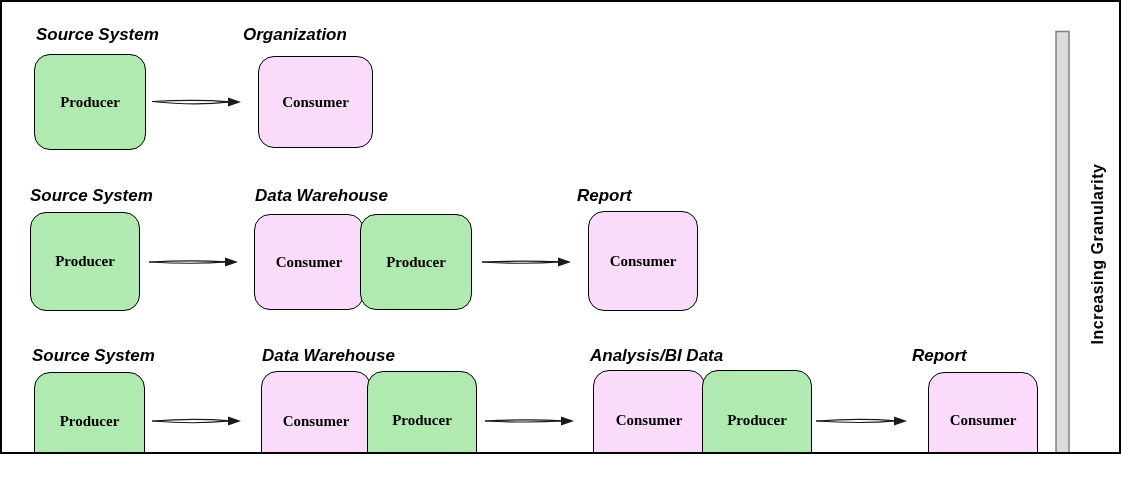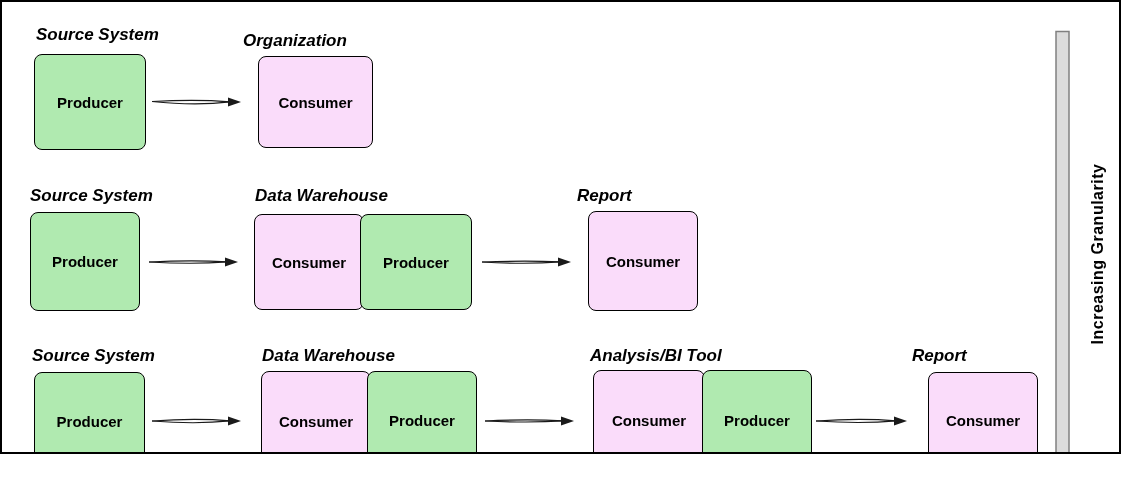--- a/index.html
+++ b/index.html
@@ -23,27 +23,28 @@
     font-weight: bold;
     font-style: italic;
     color: var(--label-text, #000);
     white-space: nowrap;
   }
   .group-label.centered { }
   .node {
     position: absolute;
     box-sizing: border-box;
     border: 1px solid var(--box-border, #000);
-    border-radius: 8px;
+    border-radius: 16px;
     display: flex;
     align-items: center;
     justify-content: center;
     font-size: 15px;
     font-weight: bold;
     color: #000000;
+    font-family: Liberation Serif, serif;
   }
   .node.producer { background: var(--producer-fill, #b0eab0); }
   .node.consumer { background: var(--consumer-fill, #fadcfa); margin-left: 16px; }
   .flow-arrow { position: absolute; }
   .v-arrow { position: absolute; }
   .granularity-label {
     position: absolute;
     left: 1096px;
     top: 252px;
     transform: translate(-50%, -50%) rotate(-90deg);
@@ -61,21 +62,21 @@
 
   <div class="group-label" style="left:34px; top:23px;">Source System</div>
   <div class="node producer" style="left:32px; top:52px; width:112px; height:96px;">Producer</div>
 
   <svg class="flow-arrow" style="left:148px; top:93px;" width="92" height="14" viewBox="0 0 92 14">
     <path d="M2 6.5 Q 46 11, 80 6.8" fill="none" stroke="var(--flow-arrow-color)" stroke-width="1.2"></path>
     <path d="M2 6.5 Q 46 4, 80 6.8" fill="none" stroke="var(--flow-arrow-color)" stroke-width="1.2"></path>
     <polygon points="78,2.5 91,7 78,11.5" fill="var(--flow-arrow-color)"></polygon>
   </svg>
 
-  <div class="group-label" style="left:241px; top:23px;margin-top:6px;">Organization</div>
+  <div class="group-label" style="left:241px; top:23px;">Organization</div>
   <div class="node consumer" style="left:240px; top:54px; width:115px; height:92px;">Consumer</div>
 
   <div class="group-label" style="left:28px; top:184px;">Source System</div>
   <div class="node producer" style="left:28px; top:210px; width:110px; height:99px;">Producer</div>
 
   <svg class="flow-arrow" style="left:145px; top:253px;" width="92" height="14" viewBox="0 0 92 14">
     <path d="M2 7 Q 46 9.5, 80 6.9" fill="none" stroke="var(--flow-arrow-color)" stroke-width="1.2"></path>
     <path d="M2 7 Q 46 5, 80 6.9" fill="none" stroke="var(--flow-arrow-color)" stroke-width="1.2"></path>
     <polygon points="78,2.5 91,7 78,11.5" fill="var(--flow-arrow-color)"></polygon>
   </svg>
@@ -105,21 +106,21 @@
   <div class="group-label centered" style="left:260px; top:344px; width:200px;">Data Warehouse</div>
   <div class="node consumer" style="left:243px; top:369px; width:110px; height:100px;">Consumer</div>
   <div class="node producer" style="left:365px; top:369px; width:110px; height:99px;">Producer</div>
 
   <svg class="flow-arrow" style="left:481px; top:412px;" width="92" height="14" viewBox="0 0 92 14">
     <path d="M2 7 Q 46 9, 80 6.9" fill="none" stroke="var(--flow-arrow-color)" stroke-width="1.2"></path>
     <path d="M2 7 Q 46 5, 80 6.9" fill="none" stroke="var(--flow-arrow-color)" stroke-width="1.2"></path>
     <polygon points="78,2.5 91,7 78,11.5" fill="var(--flow-arrow-color)"></polygon>
   </svg>
 
-  <div class="group-label centered" style="left:588px; top:344px; width:200px;">Analysis/BI Tool</div>
+  <div class="group-label centered" style="left:588px; top:344px; width:200px;">Analysis/BI Data</div>
   <div class="node consumer" style="left:575px; top:368px; width:112px; height:100px;">Consumer</div>
   <div class="node producer" style="left:700px; top:368px; width:110px; height:100px;">Producer</div>
 
   <svg class="flow-arrow" style="left:812px; top:412px;" width="94" height="14" viewBox="0 0 94 14">
     <path d="M2 7 Q 47 10, 82 6.9" fill="none" stroke="var(--flow-arrow-color)" stroke-width="1.2"></path>
     <path d="M2 7 Q 47 4, 82 6.9" fill="none" stroke="var(--flow-arrow-color)" stroke-width="1.2"></path>
     <polygon points="80,2.5 93,7 80,11.5" fill="var(--flow-arrow-color)"></polygon>
   </svg>
 
   <div class="group-label centered" style="left:910px; top:344px; width:110px;">Report</div>

